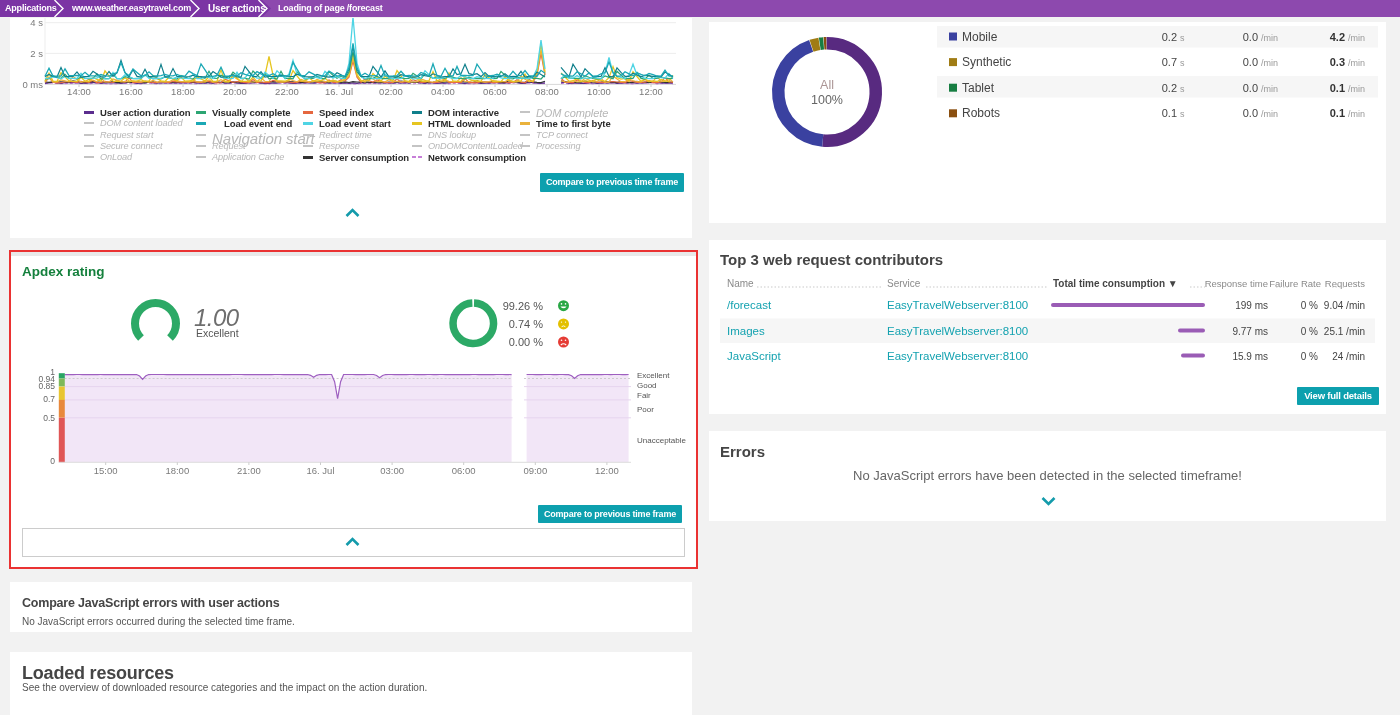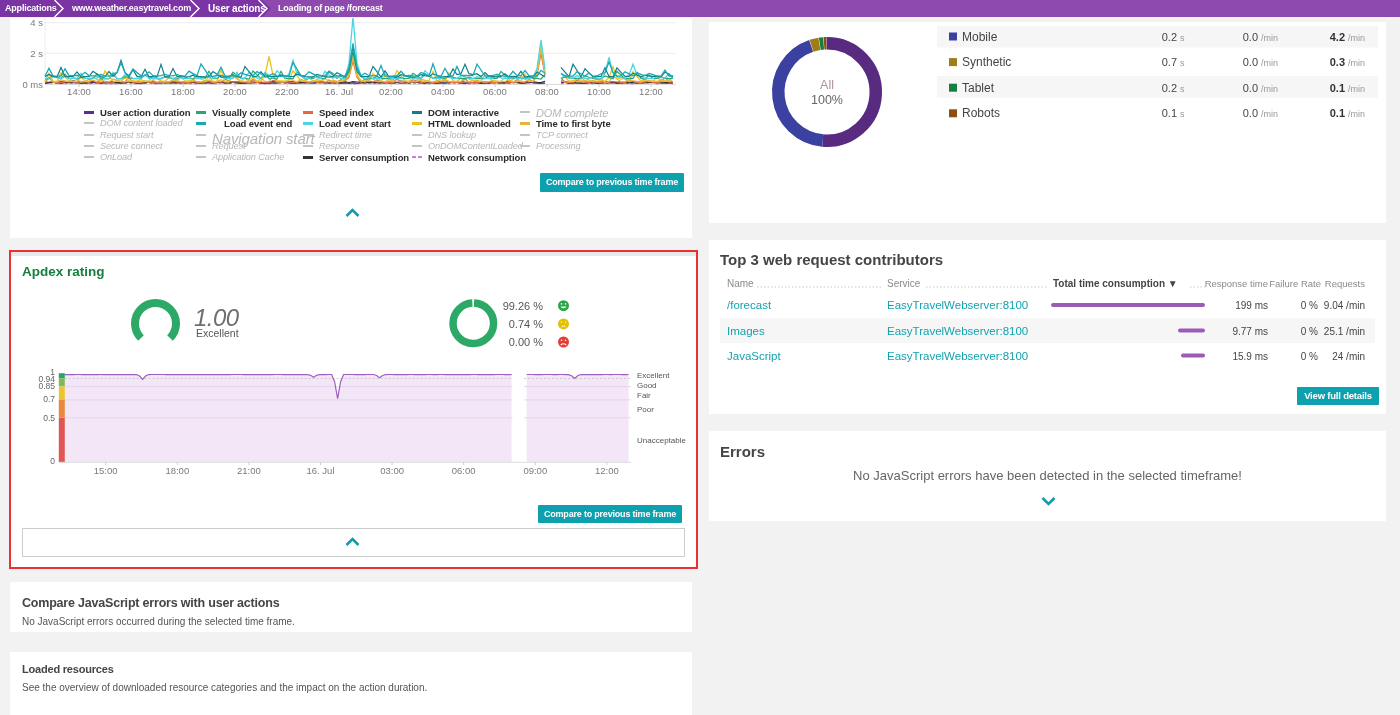--- a/index.html
+++ b/index.html
@@ -282,13 +282,13 @@
 <div class="card" style="left:709px;top:431px;width:677px;height:90px;"></div>
 <div class="abs" style="left:720px;top:443px;font-size:15px;font-weight:bold;color:#454545;">Errors</div>
 <div class="abs" style="left:709px;top:468px;width:677px;text-align:center;font-size:13px;color:#666;">No JavaScript errors have been detected in the selected timeframe!</div>
 <svg class="abs" style="left:1041px;top:496px;" width="15" height="10" viewBox="0 0 15 10">
     <path d="M1.5 2 L7.5 8 L13.5 2" fill="none" stroke="#149bab" stroke-width="2.6"></path>
   </svg>
 <div class="card" style="left:10px;top:582px;width:682px;height:50px;"></div>
 <div class="abs" style="left:22px;top:596px;font-size:12.5px;font-weight:bold;color:#454545;letter-spacing:-0.2px;">Compare JavaScript errors with user actions</div>
 <div class="abs" style="left:22px;top:616px;font-size:10px;color:#555;">No JavaScript errors occurred during the selected time frame.</div>
 <div class="card" style="left:10px;top:652px;width:682px;height:63px;"></div>
-<div class="abs" style="left:22px;top:663px;font-size:11px;font-weight:bold;color:#454545;letter-spacing:-0.2px;">Loaded resources</div>
+<div class="abs" style="left:22px;top:663px;font-size:18px;font-weight:bold;color:#454545;letter-spacing:-0.2px;">Loaded resources</div>
 <div class="abs" style="left:22px;top:682px;font-size:10px;color:#555;">See the overview of downloaded resource categories and the impact on the action duration.</div>
 </body></html>

